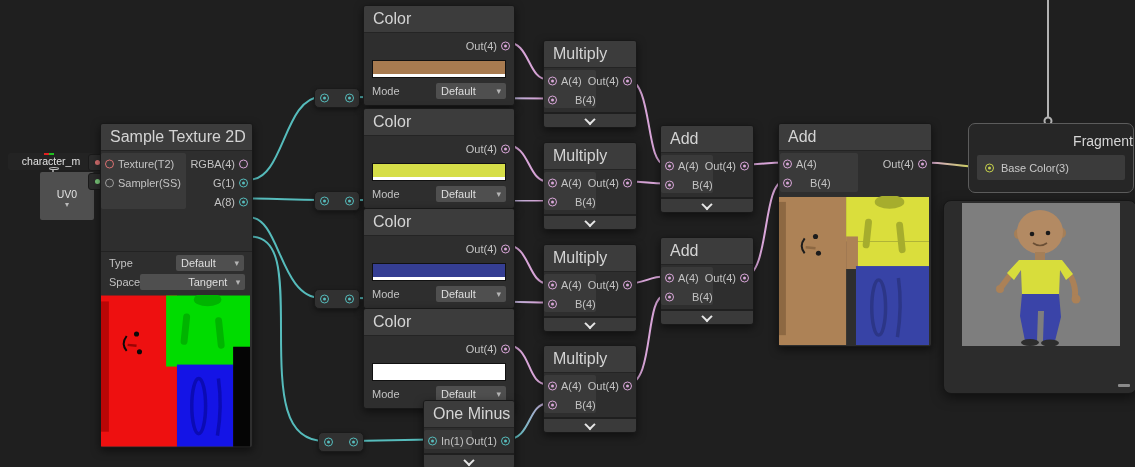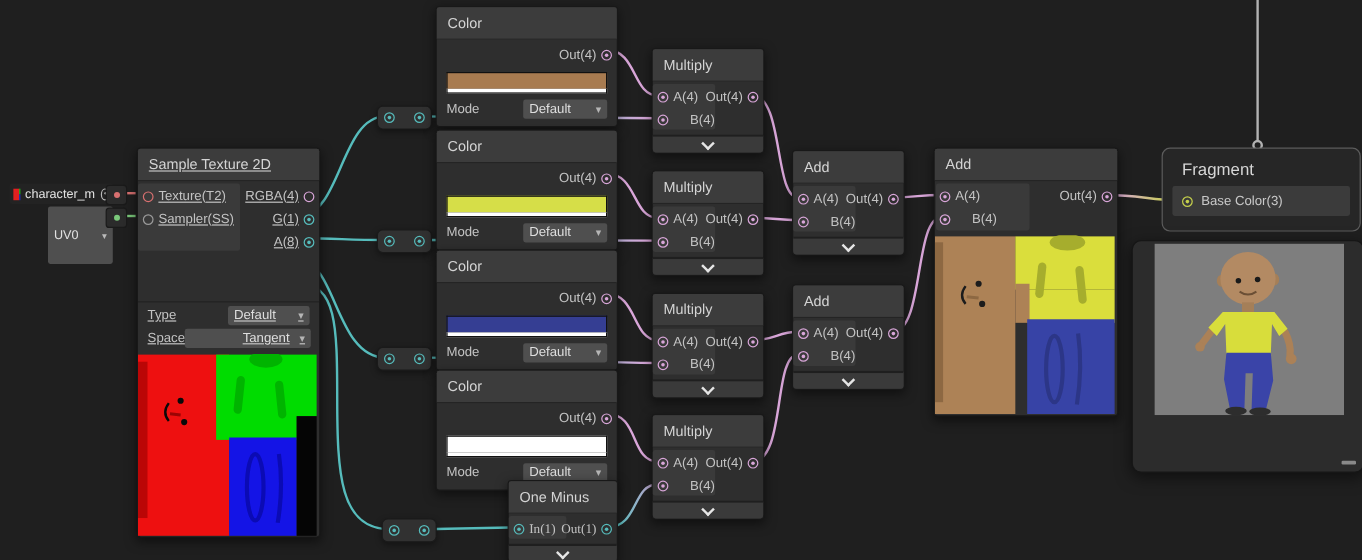--- a/index.html
+++ b/index.html
@@ -1,21 +1,21 @@
 <!DOCTYPE html>
 <html><head>
 <meta charset="utf-8">
 <style>
   html,body{margin:0;padding:0;background:#1f1f1f;width:1135px;height:467px;overflow:hidden;
     font-family:"Liberation Sans","DejaVu Sans",sans-serif;}
   .canvas{position:absolute;left:0;top:0;width:1135px;height:467px;background:#1f1f1f;}
   svg.wires{position:absolute;left:0;top:0;pointer-events:none;}
   .node{position:absolute;background:#2e2e2e;border:1px solid #181818;border-radius:3px;
     box-shadow:0 3px 9px rgba(0,0,0,.5);color:#c3c3c3;font-size:11px;}
-  .nhead{height:26px;line-height:26px;padding:0 9px;background:#3c3c3c;font-size:12px;color:#d4d4d4;
+  .nhead{height:26px;line-height:26px;padding:0 9px;background:#3c3c3c;font-size:16px;color:#d4d4d4;
     border-bottom:1px solid #242424;border-radius:2px 2px 0 0;white-space:nowrap;overflow:hidden;}
   .rows{position:relative;padding-top:3px;}
   .row{height:19px;position:relative;display:flex;align-items:center;}
   .row .lbl{pointer-events:none;}
   .row.in{padding-left:31px;}
   .row.out{justify-content:flex-end;padding-right:17px;}
   .dual{display:flex;justify-content:space-between;align-items:center;height:19px;position:relative;}
   .dual .lin{padding-left:17px;}
   .dual .lout{padding-right:17px;}
   .inbox{position:absolute;background:#3a3a3a;border-radius:2px;}
@@ -37,27 +37,27 @@
     justify-content:space-between;padding:0 5px;color:#dedede;font-size:11px;min-width:52px;}
   .dd .arr{color:#b5b5b5;font-size:9px;margin-left:6px;}
   .proprow{display:flex;align-items:center;justify-content:space-between;padding:3px 8px;}
   .swatchwrap{padding:5px 8px 2px 8px;}
   .swatch{height:13px;border:1px solid #111;border-bottom:none;}
   .alphabar{height:3px;background:#ffffff;border:1px solid #111;border-top:none;}
   .divider{height:1px;background:#222;}
   .elbow{position:absolute;width:44px;height:18px;background:#313131;border:1px solid #1a1a1a;
     border-radius:5px;box-shadow:0 2px 5px rgba(0,0,0,.4);}
   .elbow .port.pl{left:5px;} .elbow .port.pr{right:5px;}
-  .pill{position:absolute;display:flex;align-items:center;border-radius:2px;font-size:10.5px;color:#e2e2e2;}
+  .pill{position:absolute;display:flex;align-items:center;border-radius:2px;font-size:10.5px;color:#e2e2e2;flex-direction:column;}
   .portbox{position:absolute;width:16px;height:15px;background:#2b2b2b;border:1px solid #1a1a1a;
     border-radius:3px;display:flex;align-items:center;justify-content:center;}
   .portbox b{width:5px;height:5px;border-radius:50%;display:block;}
   .exposed{width:8px;height:8px;border-radius:50%;border:1px solid #bbb;margin-left:5px;position:relative;}
   .exposed::after{content:"";position:absolute;left:2px;top:2px;width:2px;height:2px;border-radius:50%;background:#bbb;}
-  .fragment{position:absolute;background:#262626;border:1px solid #5c5c5c;border-radius:7px;color:#c9c9c9;}
+  .fragment{position:absolute;background:#262626;border:1px solid #5c5c5c;border-radius:7px;color:#c9c9c9;text-align:right;}
   .fragtitle{font-size:14px;color:#d6d6d6;padding:9px 0 6px 16px;}
   .fragrow{position:relative;margin:0 8px;background:#3b3b3b;border-radius:2px;height:25px;
     display:flex;align-items:center;padding-left:24px;font-size:11px;}
   .fragrow .port{left:8px;}
   .mainprev{position:absolute;background:#2c2c2c;border:1px solid #161616;border-radius:8px;
     box-shadow:0 4px 12px rgba(0,0,0,.5);}
   .mpheader{height:32px;line-height:32px;background:#3e3e3e;border-radius:8px 8px 0 0;color:#d2d2d2;
     font-size:15px;padding-left:13px;}
   .mpbody{padding:2px 16px 0 18px;}
   .handle{position:absolute;right:6px;bottom:6px;width:12px;height:3px;background:#8a8a8a;border-radius:1px;}
@@ -124,21 +124,21 @@
   </div>
 
   <div class="pill" style="left:40px;top:172px;width:44px;height:16px;background:#4f4f4f;padding:16px 5px;justify-content:space-between;">
     <span>UV0</span>
     <span class="arr" style="font-size:8px;color:#bbb;">▾</span>
   </div>
   <div class="portbox" style="left:88px;top:173px;">
     <b style="background:#7ac87a;"></b>
   </div>
 
-  <div class="node" style="left:114px;top:123px;width:151px;text-decoration:underline;">
+  <div class="node" style="left:100px;top:123px;width:151px;">
     <div class="nhead">Sample Texture 2D</div>
     <div class="rows" style="height:97px;">
       <div class="inbox" style="left:0;top:2px;width:85px;height:56px;"></div>
       <div class="dual">
         <span class="port pl redp"></span>
         <span class="lin lbl">Texture(T2)</span>
         <span class="lout lbl">RGBA(4)</span>
         <span class="port pr pink"></span>
       </div>
       <div class="dual">
@@ -363,21 +363,21 @@
         <span class="lbl">B(4)</span>
       </div>
     </div>
     <div class="chev">
         <i></i>
       </div>
   </div>
 
   <div class="node" style="left:423px;top:400px;width:90px;">
     <div class="nhead">One Minus</div>
-    <div class="rows" style="height:22px;font-family:Liberation Serif, serif;">
+    <div class="rows" style="height:22px;">
       <div class="inbox" style="left:0;top:2px;width:48px;height:19px;"></div>
       <div class="dual">
         <span class="port pl teal dot"></span>
         <span class="lin lbl">In(1)</span>
         <span class="lout lbl">Out(1)</span>
         <span class="port pr teal dot"></span>
       </div>
     </div>
     <div class="chev">
         <i></i>

